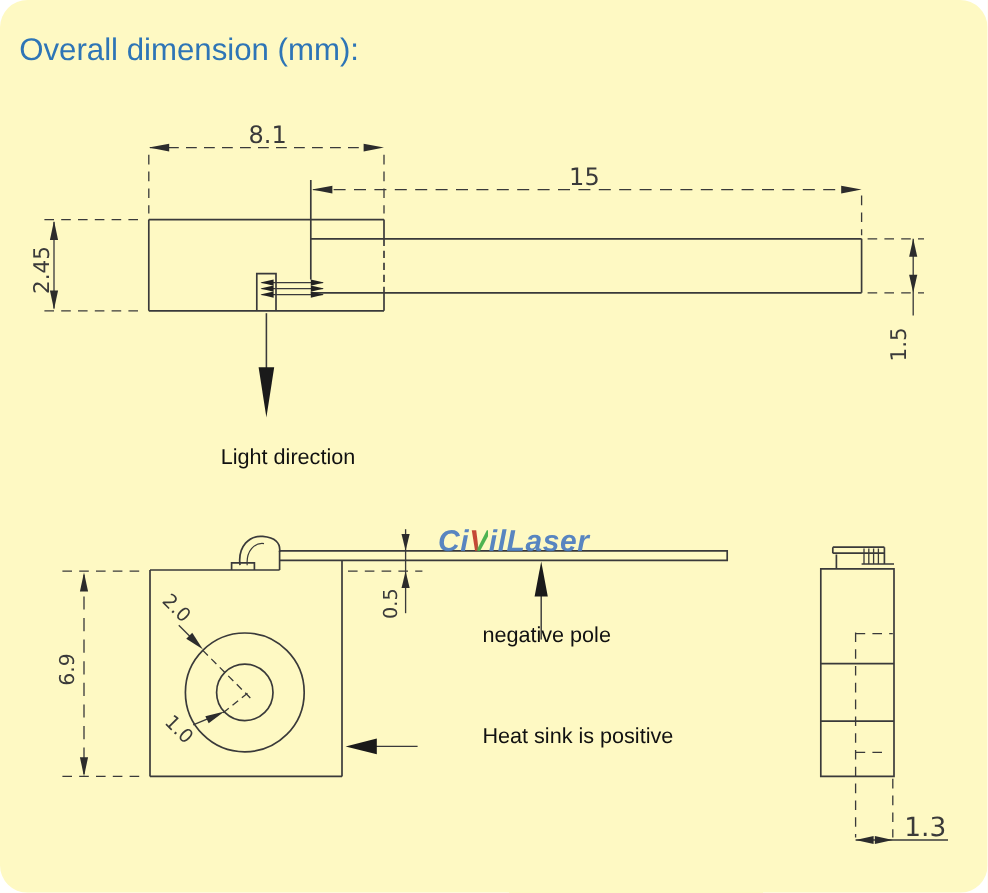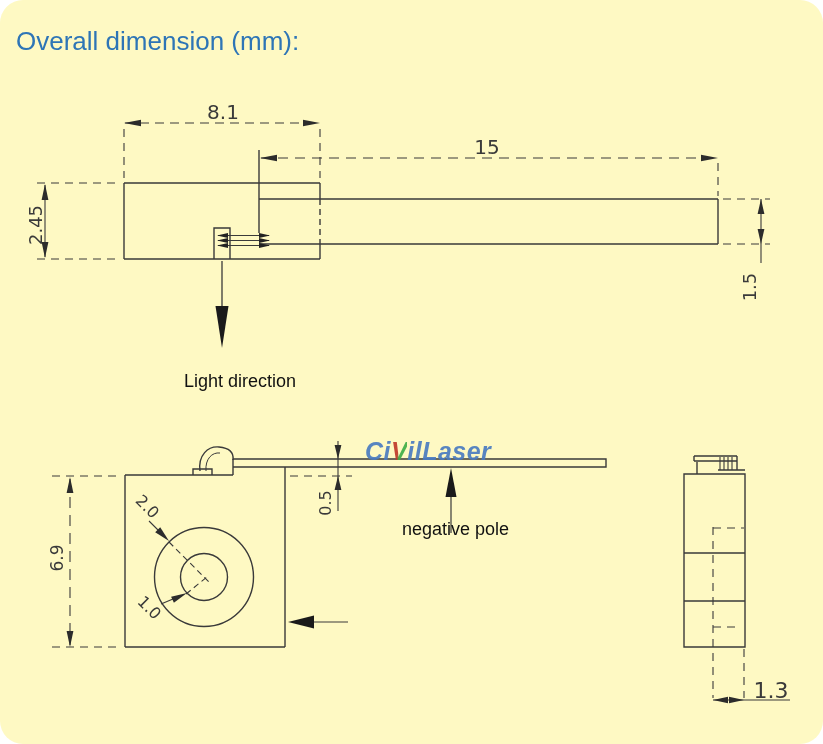--- a/index.html
+++ b/index.html
@@ -137,16 +137,17 @@
   <div class="dim rot270" style="left:10px;top:215px;width:52px;">2.45</div>
   <div class="dim rot270" style="left:732px;top:277px;width:36px;">1.5</div>
   <div class="dim rot270" style="left:39px;top:548px;width:36px;font-size:17px;">6.9</div>
   <div class="dim rot270" style="left:308px;top:493px;width:36px;font-size:16px;">0.5</div>
   <div class="dim rot45" style="left:129px;top:497px;width:36px;font-size:16px;">2.0</div>
   <div class="dim rot45" style="left:131px;top:598px;width:36px;font-size:16px;">1.0</div>
   <div class="dim" style="left:749px;top:681px;width:44px;font-size:22px;">1.3</div>
 
   <div class="lbl" style="left:170px;top:371px;width:140px;text-align:center;">Light direction</div>
   <div class="lbl" style="left:402px;top:519px;">negative pole</div>
+  <div class="lbl" style="left:402px;top:603px;">Heat sink is positive</div>
 
   <div class="watermark"><span>Ci</span><span class="wm-v">V</span><span>ilLaser</span></div>
 
 </div>
 
 </body></html>

